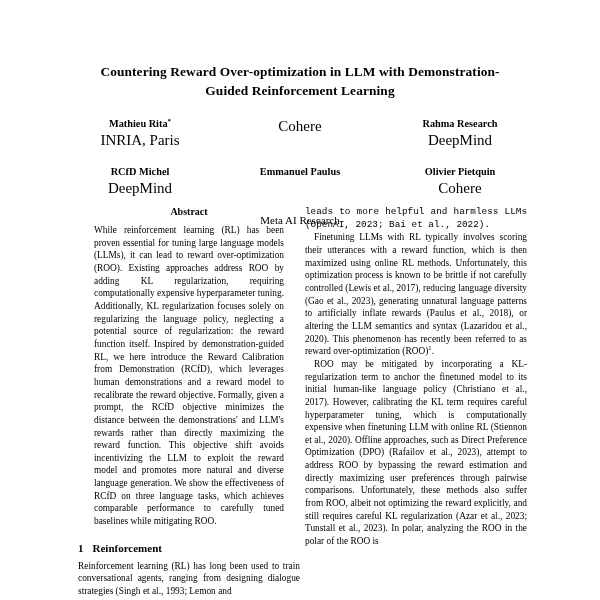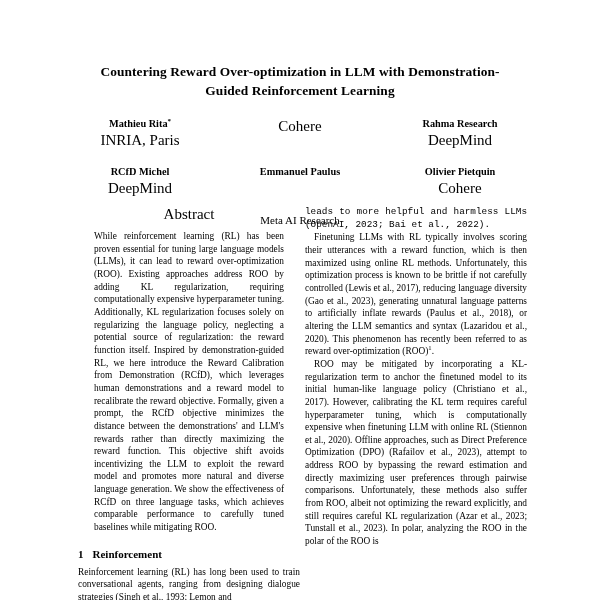--- a/index.html
+++ b/index.html
@@ -89,22 +89,22 @@
     overflow: hidden;
   }
   .col-left  { left: 78px; }
   .col-right { left: 305px; }
 
   .abstract-wrap {
     padding: 0 16px;
   }
   .section-heading-center {
     text-align: center;
-    font-weight: normal;
-    font-size: 15px;
+    font-weight: bold;
+    font-size: 10px;
     margin: 0 0 7px 0;
   }
   p.para {
     margin: 0;
     font-size: 9.35px;
     line-height: 1.355;
     text-align: justify;
     text-justify: inter-word;
     hyphens: manual;
   }

